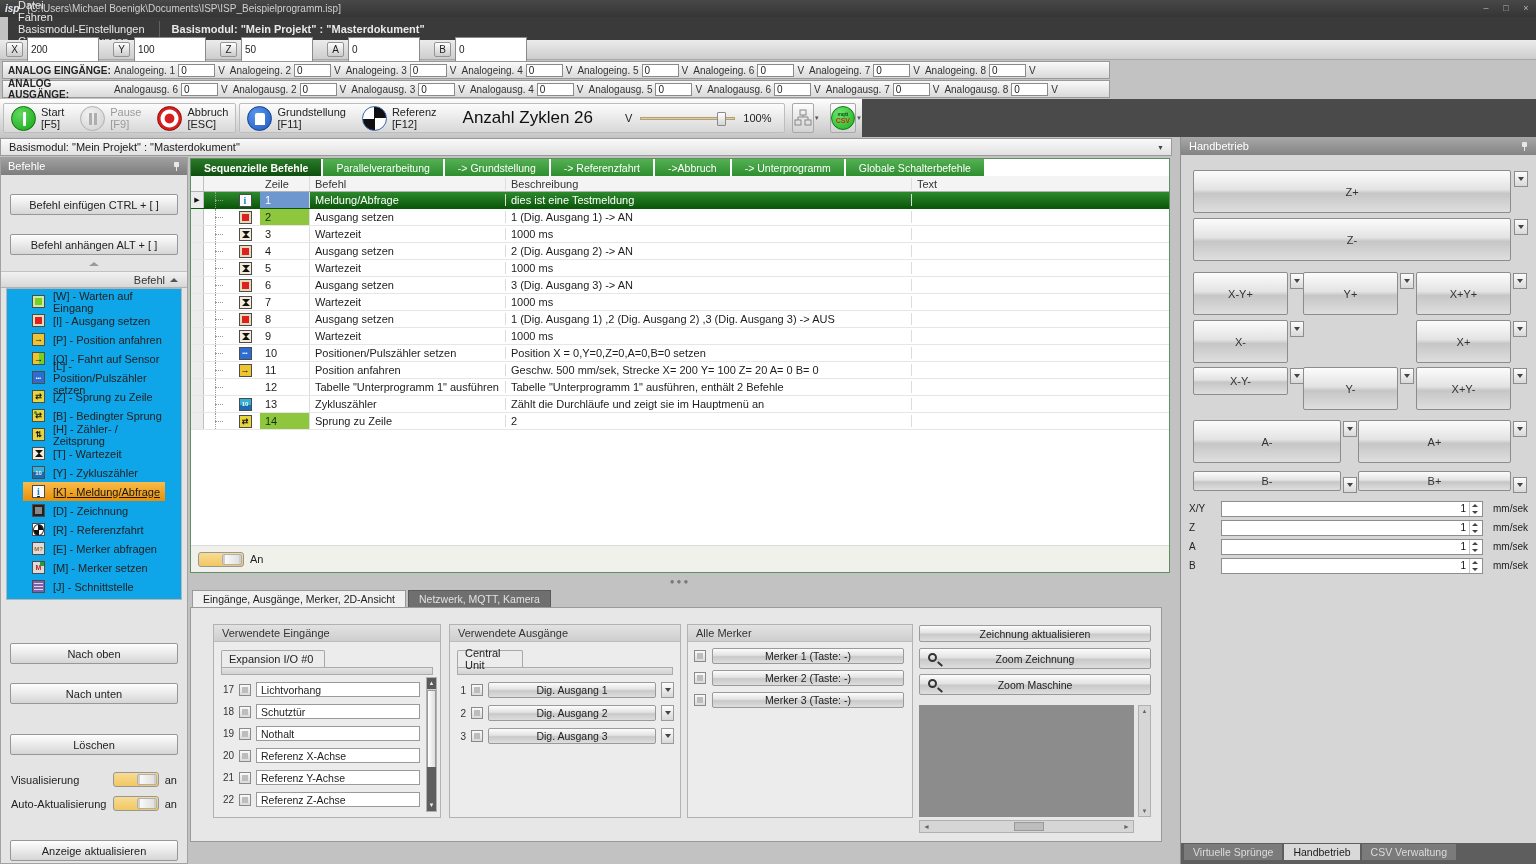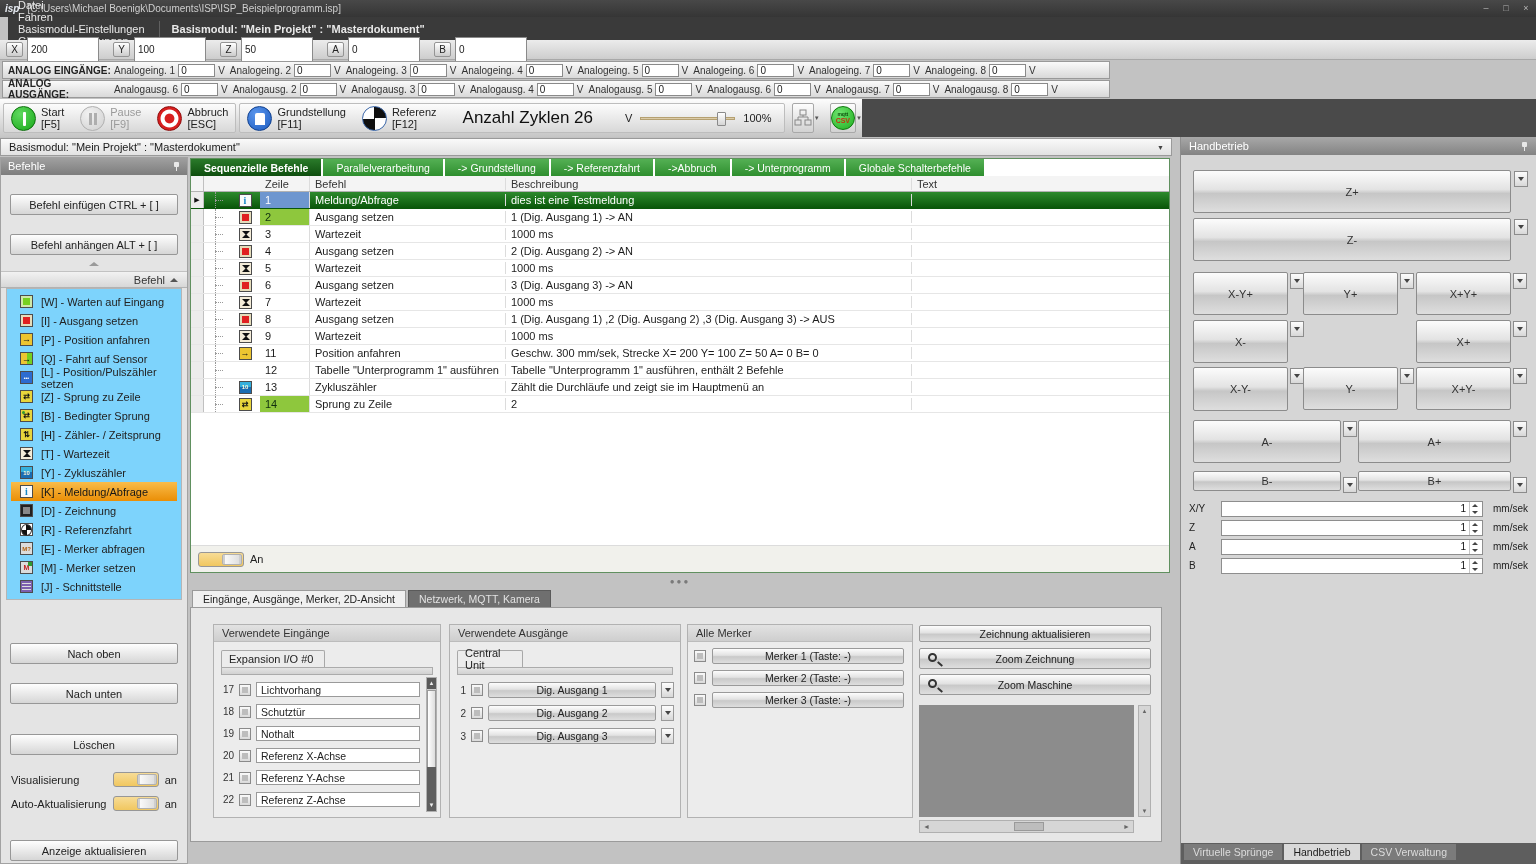--- a/index.html
+++ b/index.html
@@ -67,23 +67,23 @@
   .sidebar{left:0;top:157px;width:188px;height:707px;background:#e4e4e4;border:1px solid #a2a2a2;border-top:none}
   .side-header{height:18px;background:linear-gradient(#a2a2a2,#7d7d7d);color:#fff;display:flex;align-items:center;padding:0 7px}
   .pin{margin-left:auto;width:7px;height:9px;position:relative}
   .pin::before{content:"";position:absolute;left:1px;top:0;width:5px;height:5px;background:#e8e8e8;border-radius:1px}
   .pin::after{content:"";position:absolute;left:3px;top:5px;width:1px;height:4px;background:#e8e8e8}
   .side-btn{margin:19px 9px 0;height:21px;background:linear-gradient(#fefefe,#d6d6d6);border:1px solid #979797;border-radius:2px;display:flex;align-items:center;justify-content:center;color:#222;cursor:default}
   .handle{height:10px;display:flex;align-items:center;justify-content:center;margin-top:4px}
   .handle::after{content:"";width:0;height:0;border-left:5px solid transparent;border-right:5px solid transparent;border-bottom:4px solid #9a9a9a}
   .section-bar{height:17px;margin-top:2px;background:linear-gradient(#f2f2f2,#d7d7d7);border-top:1px solid #c2c2c2;border-bottom:1px solid #b2b2b2;display:flex;align-items:center;justify-content:flex-end;padding-right:9px;gap:5px;color:#333}
   .chev-up{width:0;height:0;border-left:4px solid transparent;border-right:4px solid transparent;border-bottom:4px solid #555}
-  .cmdlist{margin:0 5px;background:#7dd3fc;border:1px solid #b5b5b5;padding:3px 4px}
+  .cmdlist{margin:0 5px;background:#0ea5e9;border:1px solid #b5b5b5;padding:3px 16px}
   .cmditem{height:19px;display:flex;align-items:center;gap:8px;padding-left:9px;color:#222}
-  .cmditem.sel{background:linear-gradient(#f9bc4a,#ea8e06);color:#161616}
+  .cmditem.sel{background:linear-gradient(#f9bc4a,#ea8e06);text-decoration:underline;color:#161616}
 
   
   .cicon{width:13px;height:13px;border:1px solid #4c4c4c;display:inline-flex;align-items:center;justify-content:center;flex:none;position:relative;font-weight:bold}
   .ic-w{background:#76d01f;box-shadow:inset 0 0 0 2px #cfe8a8}
   .ic-i{background:#e02020;box-shadow:inset 0 0 0 2px #e5dcba}
   .ic-p{background:#ecc531}.ic-p::before{content:"\2192";font-size:9px;color:#111;line-height:1}
   .ic-q{background:linear-gradient(90deg,#ecc531 55%,#76d01f 55%)}.ic-q::before{content:"\2192";font-size:9px;color:#111}
   .ic-l{background:#2d6cd0}.ic-l::before{content:"\2022\2022\2022";font-size:5px;color:#fff;letter-spacing:0}
   .ic-z{background:#e8d53c}.ic-z::before{content:"\21C4";font-size:8px;color:#111}
   .ic-b{background:#e8d53c}.ic-b::before{content:"\21C4";font-size:8px;color:#111}
@@ -649,30 +649,41 @@
         <span class="c-tree"></span>
         <span class="c-icon">
           <span class="cicon ic-t"></span>
         </span>
         <span class="c-zeile">9</span>
         <span class="c-befehl">Wartezeit</span>
         <span class="c-beschr">1000 ms</span>
         <span class="c-text"></span>
       </div>
 
+      <div class="trow">
+        <span class="c-sel"></span>
+        <span class="c-tree"></span>
+        <span class="c-icon">
+          <span class="cicon ic-l"></span>
+        </span>
+        <span class="c-zeile">10</span>
+        <span class="c-befehl">Positionen/Pulszähler setzen</span>
+        <span class="c-beschr">Position X  = 0,Y=0,Z=0,A=0,B=0 setzen</span>
+        <span class="c-text"></span>
+      </div>
 
       <div class="trow">
         <span class="c-sel"></span>
         <span class="c-tree"></span>
         <span class="c-icon">
           <span class="cicon ic-p"></span>
         </span>
         <span class="c-zeile">11</span>
         <span class="c-befehl">Position anfahren</span>
-        <span class="c-beschr">Geschw. 300 mm/sek, Strecke X= 200 Y= 100 Z= 50 A= 0 B= 0</span>
+        <span class="c-beschr">Geschw. 500 mm/sek, Strecke X= 200 Y= 100 Z= 20 A= 0 B= 0</span>
         <span class="c-text"></span>
       </div>
 
       <div class="trow">
         <span class="c-sel"></span>
         <span class="c-tree"></span>
         <span class="c-icon">
           <span class="cicon ic-none"></span>
         </span>
         <span class="c-zeile">12</span>
@@ -863,21 +874,21 @@
   <div class="jog" style="left:122px;top:135px;width:95px;height:43px">Y+</div>
   <div class="jdd" style="left:219px;top:136px"></div>
   <div class="jog" style="left:235px;top:135px;width:95px;height:43px">X+Y+</div>
   <div class="jdd" style="left:332px;top:136px"></div>
 
   <div class="jog" style="left:12px;top:183px;width:95px;height:43px">X-</div>
   <div class="jdd" style="left:109px;top:184px"></div>
   <div class="jog" style="left:235px;top:183px;width:95px;height:43px">X+</div>
   <div class="jdd" style="left:332px;top:184px"></div>
 
-  <div class="jog" style="left:12px;top:230px;width:95px;height:44px">X-Y-</div>
+  <div class="jog" style="left:12px;top:230px;width:95px;height:28px">X-Y-</div>
   <div class="jdd" style="left:109px;top:231px"></div>
   <div class="jog" style="left:122px;top:230px;width:95px;height:43px">Y-</div>
   <div class="jdd" style="left:219px;top:231px"></div>
   <div class="jog" style="left:235px;top:230px;width:95px;height:43px">X+Y-</div>
   <div class="jdd" style="left:332px;top:231px"></div>
 
   <div class="jog" style="left:12px;top:283px;width:148px;height:43px">A-</div>
   <div class="jdd" style="left:162px;top:284px"></div>
   <div class="jog" style="left:177px;top:283px;width:153px;height:43px">A+</div>
   <div class="jdd" style="left:332px;top:284px"></div>

